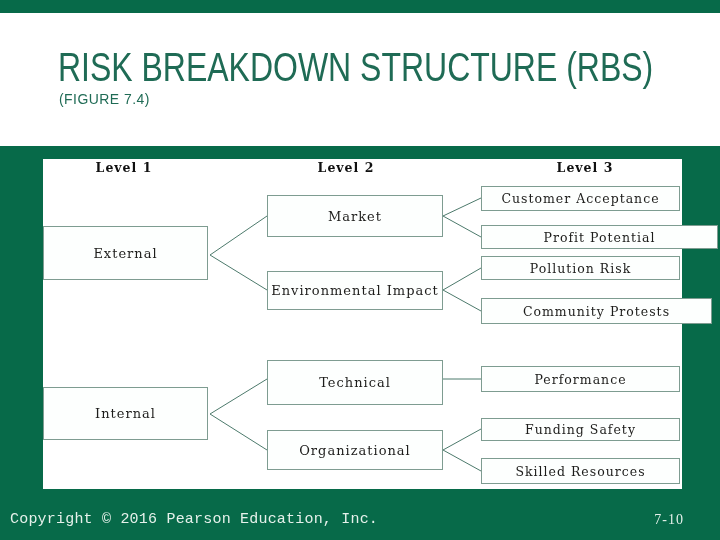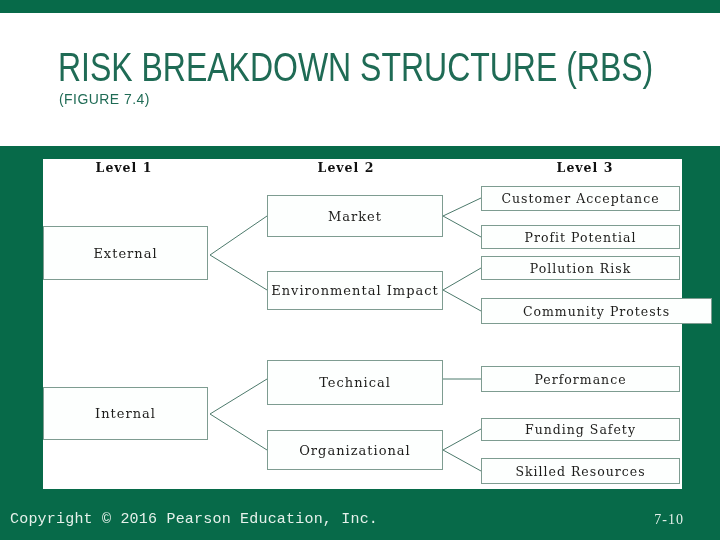--- a/index.html
+++ b/index.html
@@ -126,21 +126,21 @@
       <div class="col-header" style="left: 81px;">Level 1</div>
       <div class="col-header" style="left: 303px;">Level 2</div>
       <div class="col-header" style="left: 542px; text-align: right;">Level 3</div>
       <div class="node l1" style="left: 0px; top: 67px; width: 165px; height: 54px;">External</div>
       <div class="node l1" style="left: 0px; top: 228px; width: 165px; height: 53px;">Internal</div>
       <div class="node l2" style="left: 224px; top: 36px; width: 176px; height: 42px;">Market</div>
       <div class="node l2" style="left: 224px; top: 112px; width: 176px; height: 39px;">Environmental Impact</div>
       <div class="node l2" style="left: 224px; top: 201px; width: 176px; height: 45px;">Technical</div>
       <div class="node l2" style="left: 224px; top: 271px; width: 176px; height: 40px;">Organizational</div>
       <div class="node l3" style="left: 438px; top: 27px; width: 199px; height: 25px;">Customer Acceptance</div>
-      <div class="node l3" style="left: 438px; top: 66px; width: 199px; height: 24px;">Profit Potential</div>
+      <div class="node l3" style="left: 438px; top: 66px; width: 237px; height: 24px;">Profit Potential</div>
       <div class="node l3" style="left: 438px; top: 97px; width: 199px; height: 24px;">Pollution Risk</div>
       <div class="node l3" style="left: 438px; top: 139px; width: 231px; height: 26px; text-align: right;">Community Protests</div>
       <div class="node l3" style="left: 438px; top: 207px; width: 199px; height: 26px;">Performance</div>
       <div class="node l3" style="left: 438px; top: 259px; width: 199px; height: 23px;">Funding Safety</div>
       <div class="node l3" style="left: 438px; top: 299px; width: 199px; height: 26px;">Skilled Resources</div>
     </div>
   <div class="footer-copyright">Copyright © 2016 Pearson Education, Inc.</div>
   <div class="footer-page">7-10</div>
 </div>
 

